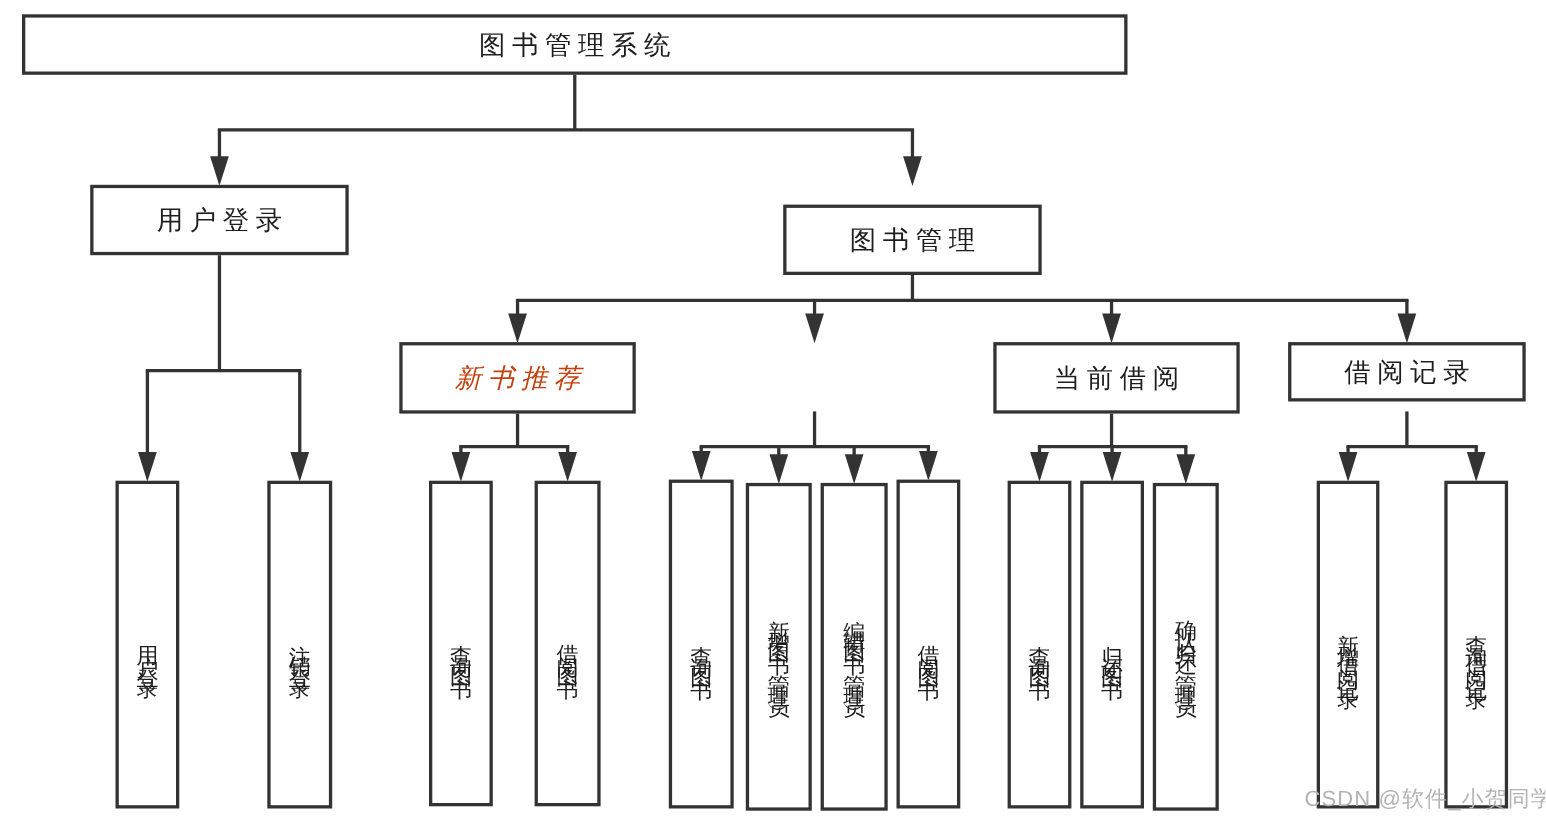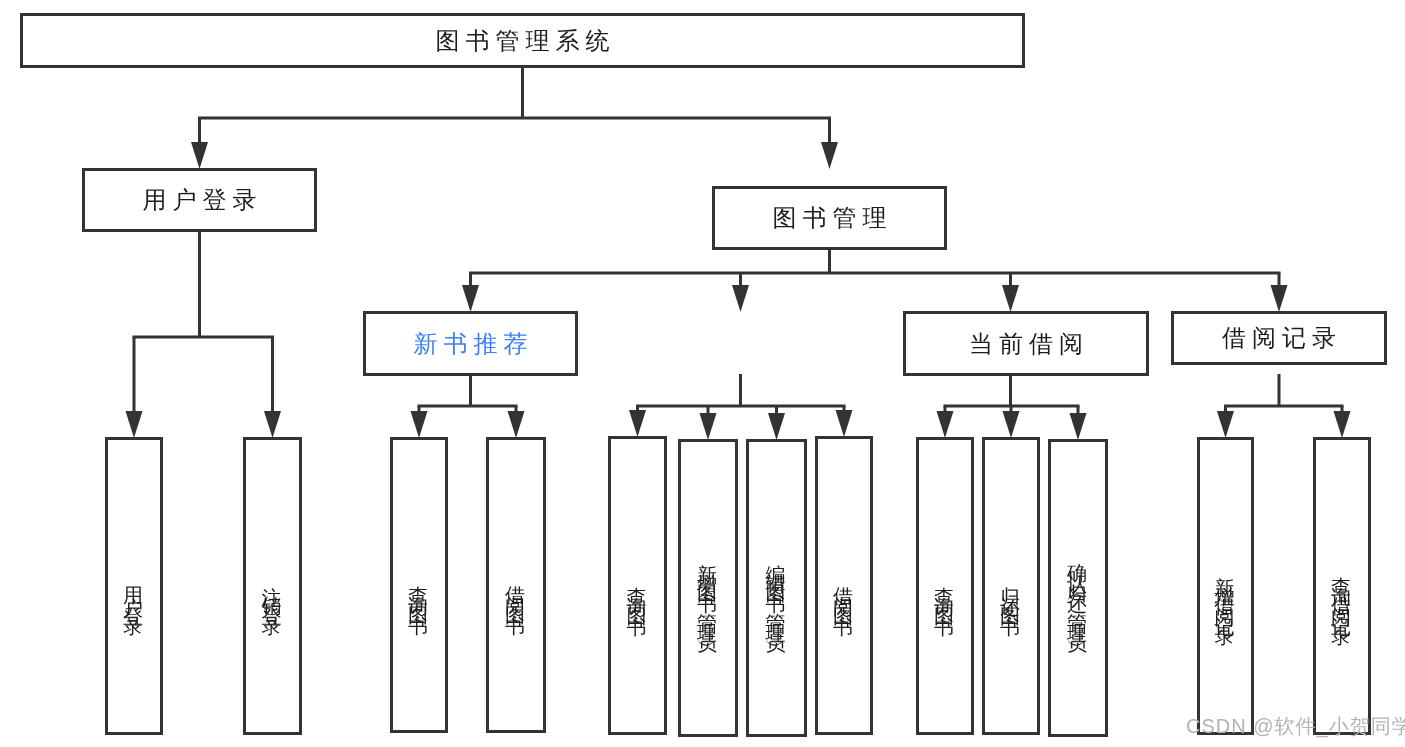--- a/index.html
+++ b/index.html
@@ -116,23 +116,23 @@
 <div class="node horizontal" style="left: 20px; top: 13px; width: 1005px; height: 55px; border-color: rgb(51, 51, 51); background: rgb(255, 255, 255); border-width: 3px;">
       <span class="label" style="color: rgb(29, 29, 29);">图书管理系统</span>
     </div>
     <div class="node horizontal" style="left: 82px; top: 168px; width: 235px; height: 64px; border-color: rgb(51, 51, 51); background: rgb(255, 255, 255); border-width: 3px;">
       <span class="label" style="color: rgb(29, 29, 29);">用户登录</span>
     </div>
     <div class="node horizontal" style="left: 712px; top: 164px; width: 235px; height: 64px; border-color: rgb(51, 51, 51); background: rgb(255, 255, 255); border-width: 3px; margin-top: 22px;">
       <span class="label" style="color: rgb(29, 29, 29);">图书管理</span>
     </div>
     <div class="node horizontal" style="left: 363px; top: 311px; width: 215px; height: 65px; border-color: rgb(51, 51, 51); background: rgb(255, 255, 255); border-width: 3px;">
-      <span class="label" style="color: #3b82f6;">新书推荐</span>
+      <span class="label" style="color: #c2410c; font-style: italic;">新书推荐</span>
     </div>
-    <div class="node horizontal" style="left: 903px; top: 311px; width: 246px; height: 65px; border-color: rgb(51, 51, 51); background: rgb(255, 255, 255); border-width: 3px;">
+    <div class="node horizontal" style="left: 903px; top: 311px; width: 224px; height: 65px; border-color: rgb(51, 51, 51); background: rgb(255, 255, 255); border-width: 3px;">
       <span class="label" style="color: rgb(29, 29, 29);">当前借阅</span>
     </div>
     <div class="node horizontal" style="left: 1171px; top: 311px; width: 216px; height: 54px; border-color: rgb(51, 51, 51); background: rgb(255, 255, 255); border-width: 3px;">
       <span class="label" style="color: rgb(29, 29, 29);">借阅记录</span>
     </div>
     <div class="node vertical" style="left: 105px; top: 437px; width: 58px; height: 298px; border-color: rgb(51, 51, 51); background: rgb(255, 255, 255); border-width: 3px;">
       <span class="label" style="color: rgb(29, 29, 29);">用户登录</span>
     </div>
     <div class="node vertical" style="left: 243px; top: 437px; width: 59px; height: 298px; border-color: rgb(51, 51, 51); background: rgb(255, 255, 255); border-width: 3px;">
       <span class="label" style="color: rgb(29, 29, 29);">注销登录</span>

